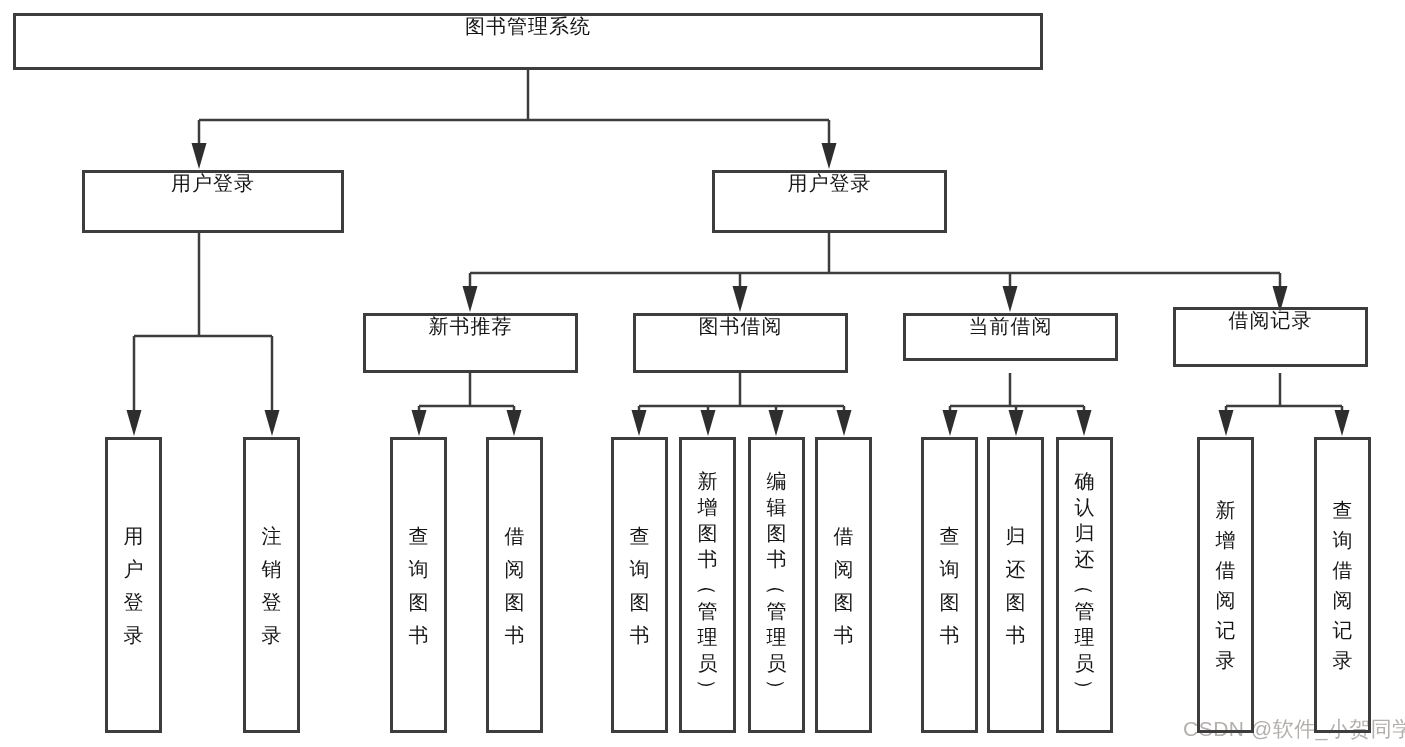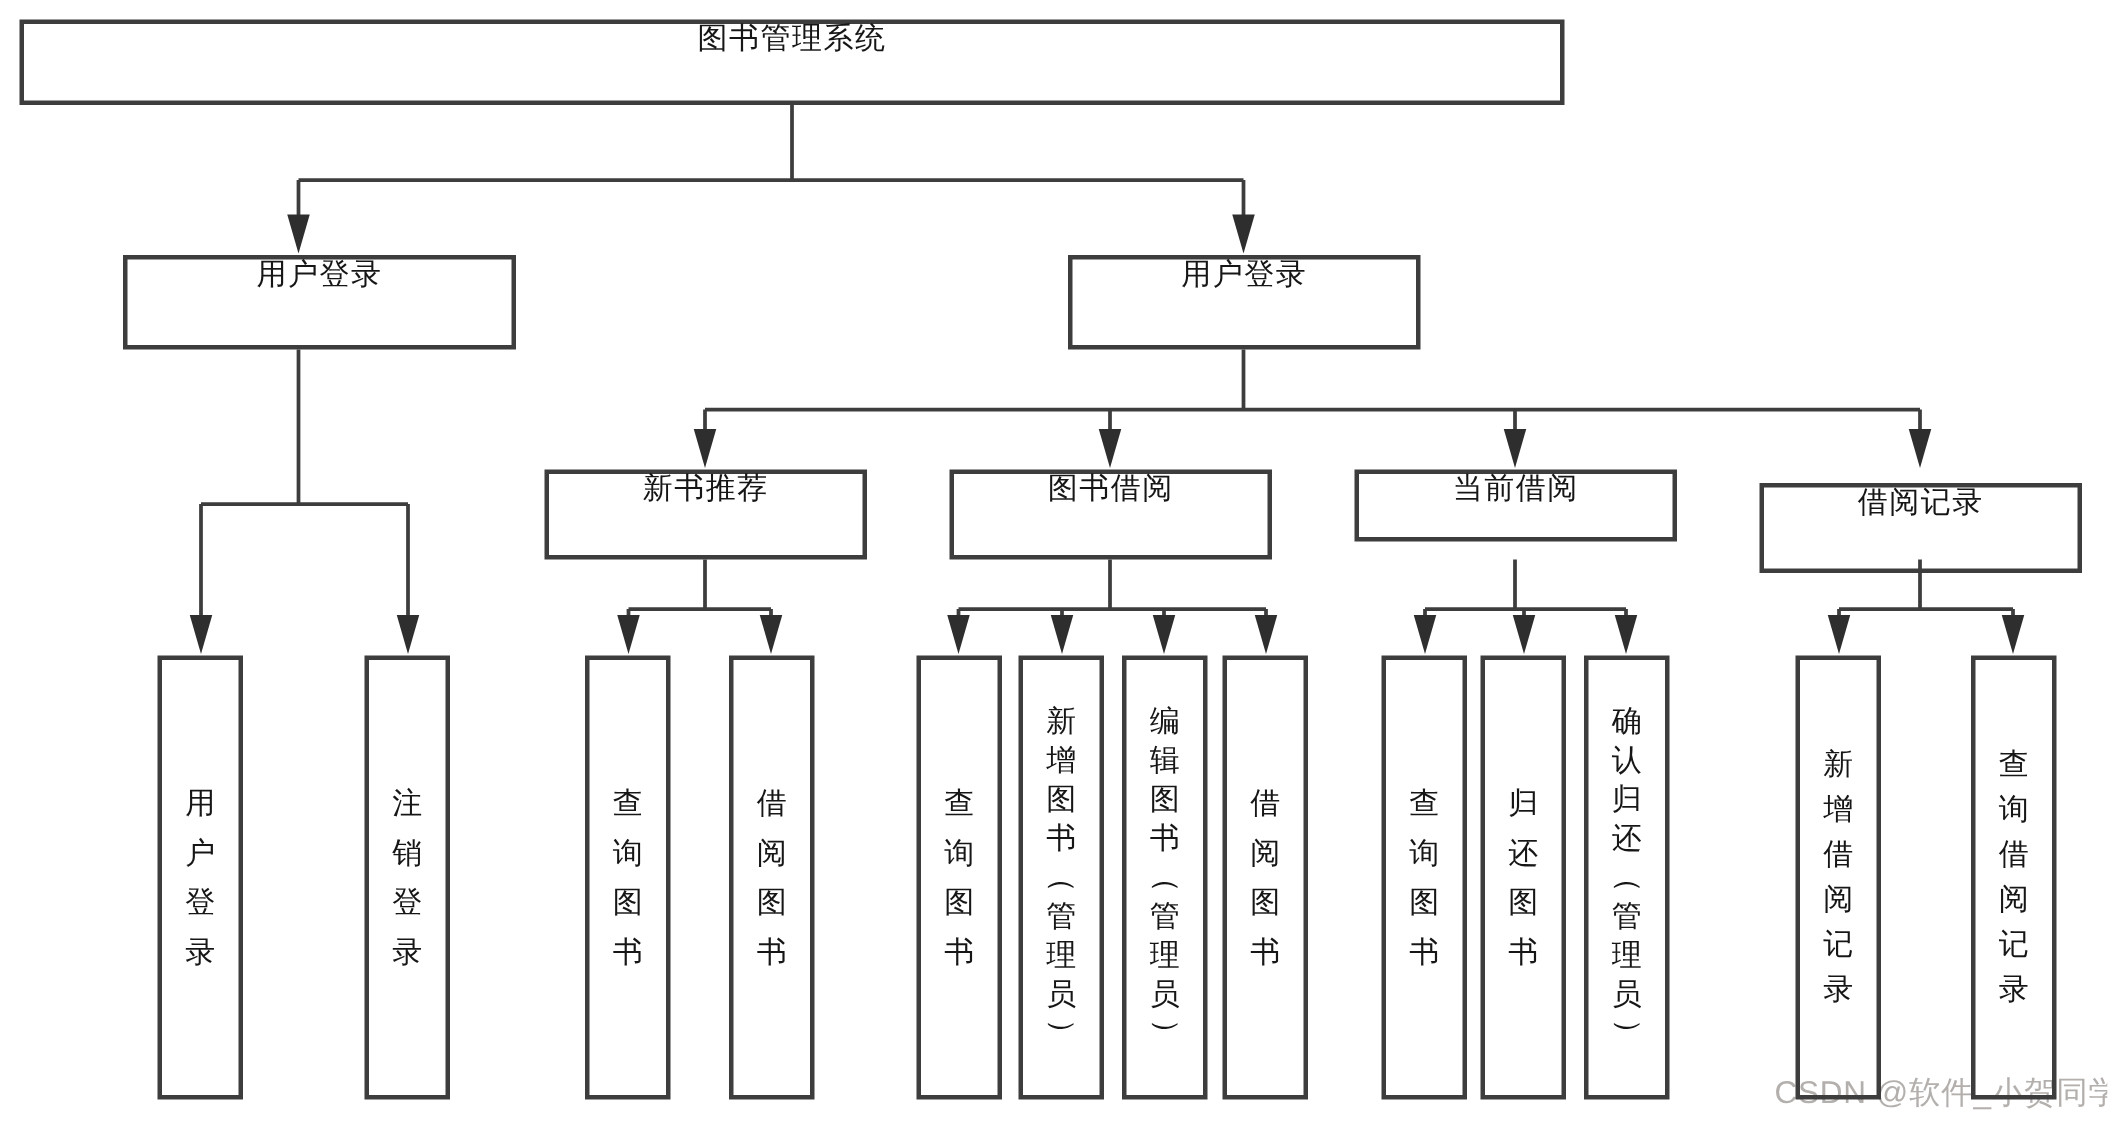--- a/index.html
+++ b/index.html
@@ -115,21 +115,21 @@
 
   <div class="node hnode" style="left:363px;top:313px;width:215px;height:60px">
     <span class="hlabel">新书推荐</span>
   </div>
   <div class="node hnode" style="left:633px;top:313px;width:215px;height:60px">
     <span class="hlabel">图书借阅</span>
   </div>
   <div class="node hnode" style="left:903px;top:313px;width:215px;height:48px">
     <span class="hlabel">当前借阅</span>
   </div>
-  <div class="node hnode" style="left:1173px;top:322px;width:215px;height:60px">
+  <div class="node hnode" style="left:1173px;top:307px;width:195px;height:60px">
     <span class="hlabel">借阅记录</span>
   </div>
 
   <div class="node vnode" style="left:105px;top:437px;width:57px;height:296px">
     <span class="vlabel">
         <span>用</span>
         <span>户</span>
         <span>登</span>
         <span>录</span>
       </span>

